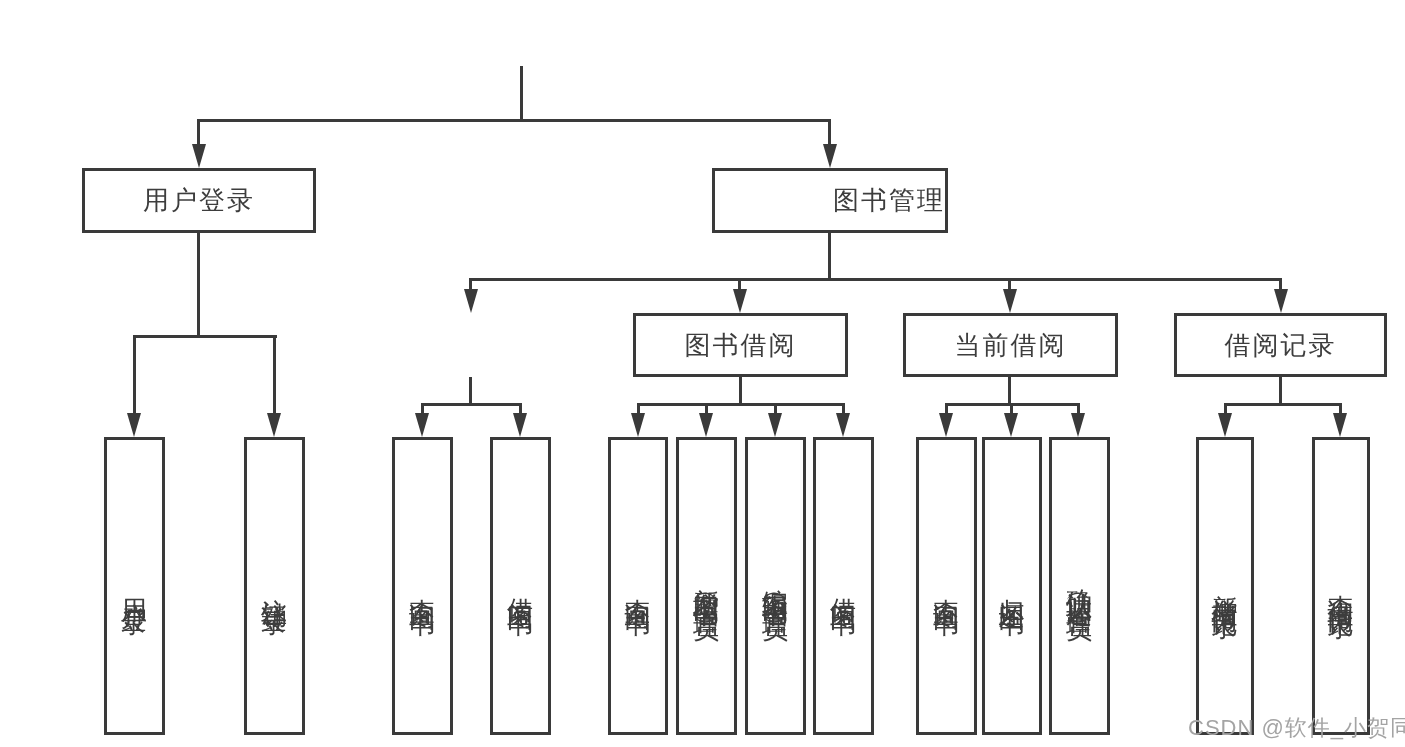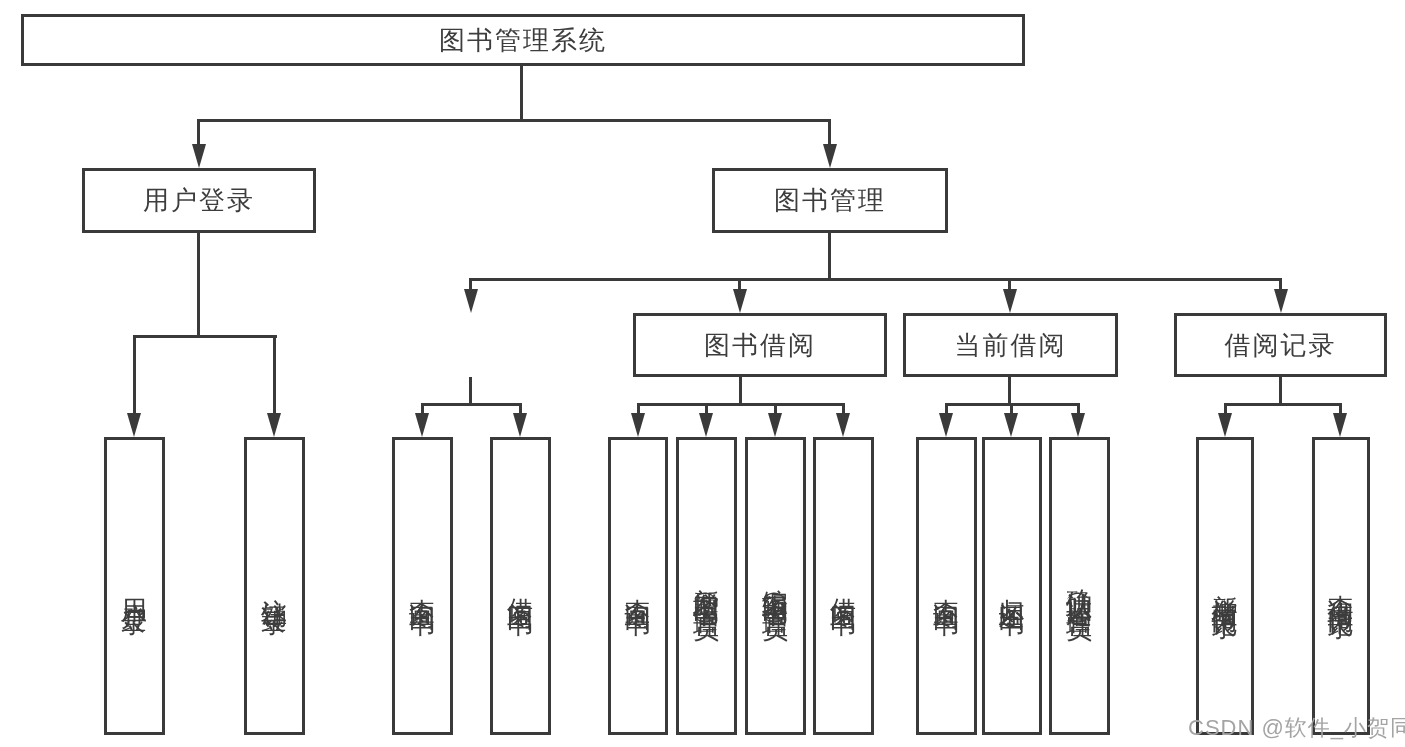--- a/index.html
+++ b/index.html
@@ -26,35 +26,32 @@
   .watermark{
     position:absolute;left:1188px;top:713px;z-index:10;
     font-size:22px;color:#a4a4a4;letter-spacing:1px;white-space:nowrap;
   }
 </style>
 </head>
 <body>
 
 <div class="stage">
 
-  <div class="box" style="left:21px;top:14px;width:1004px;height:52px;">
-    <span>图书管理系统</span>
-  </div>
 
   <div class="vl" style="left:520px;top:66px;height:56px;"></div>
   <div class="hl" style="left:197px;top:119px;width:634px;"></div>
   <div class="vl" style="left:197px;top:119px;height:28px;"></div>
   <div class="vl" style="left:828px;top:119px;height:28px;"></div>
   <div class="ah" style="left:192px;top:144px;"></div>
   <div class="ah" style="left:823px;top:144px;"></div>
 
   <div class="box" style="left:82px;top:168px;width:234px;height:65px;">
     <span>用户登录</span>
   </div>
-  <div class="box" style="left:712px;top:168px;width:236px;height:65px;">
+  <div class="box" style="left:712px;top:168px;width:236px;height:65px;justify-content:flex-end;">
     <span>图书管理</span>
   </div>
 
   <div class="vl" style="left:197px;top:233px;height:105px;"></div>
   <div class="hl" style="left:133px;top:335px;width:144px;"></div>
   <div class="vl" style="left:133px;top:335px;height:79px;"></div>
   <div class="vl" style="left:273px;top:335px;height:79px;"></div>
   <div class="ah" style="left:127px;top:413px;"></div>
   <div class="ah" style="left:267px;top:413px;"></div>
 
@@ -62,21 +59,21 @@
   <div class="hl" style="left:469px;top:278px;width:813px;"></div>
   <div class="vl" style="left:469px;top:278px;height:15px;"></div>
   <div class="vl" style="left:738px;top:278px;height:15px;"></div>
   <div class="vl" style="left:1008px;top:278px;height:15px;"></div>
   <div class="vl" style="left:1279px;top:278px;height:15px;"></div>
   <div class="ah" style="left:464px;top:289px;"></div>
   <div class="ah" style="left:733px;top:289px;"></div>
   <div class="ah" style="left:1003px;top:289px;"></div>
   <div class="ah" style="left:1274px;top:289px;"></div>
 
-  <div class="box" style="left:633px;top:313px;width:254px;height:64px;">
+  <div class="box" style="left:633px;top:313px;width:215px;height:64px;">
     <span>图书借阅</span>
   </div>
   <div class="box" style="left:1174px;top:313px;width:213px;height:64px;">
     <span>借阅记录</span>
   </div>
   <div class="box" style="left:903px;top:313px;width:215px;height:64px;">
     <span>当前借阅</span>
   </div>
 
   <div class="vl" style="left:469px;top:377px;height:29px;"></div>

